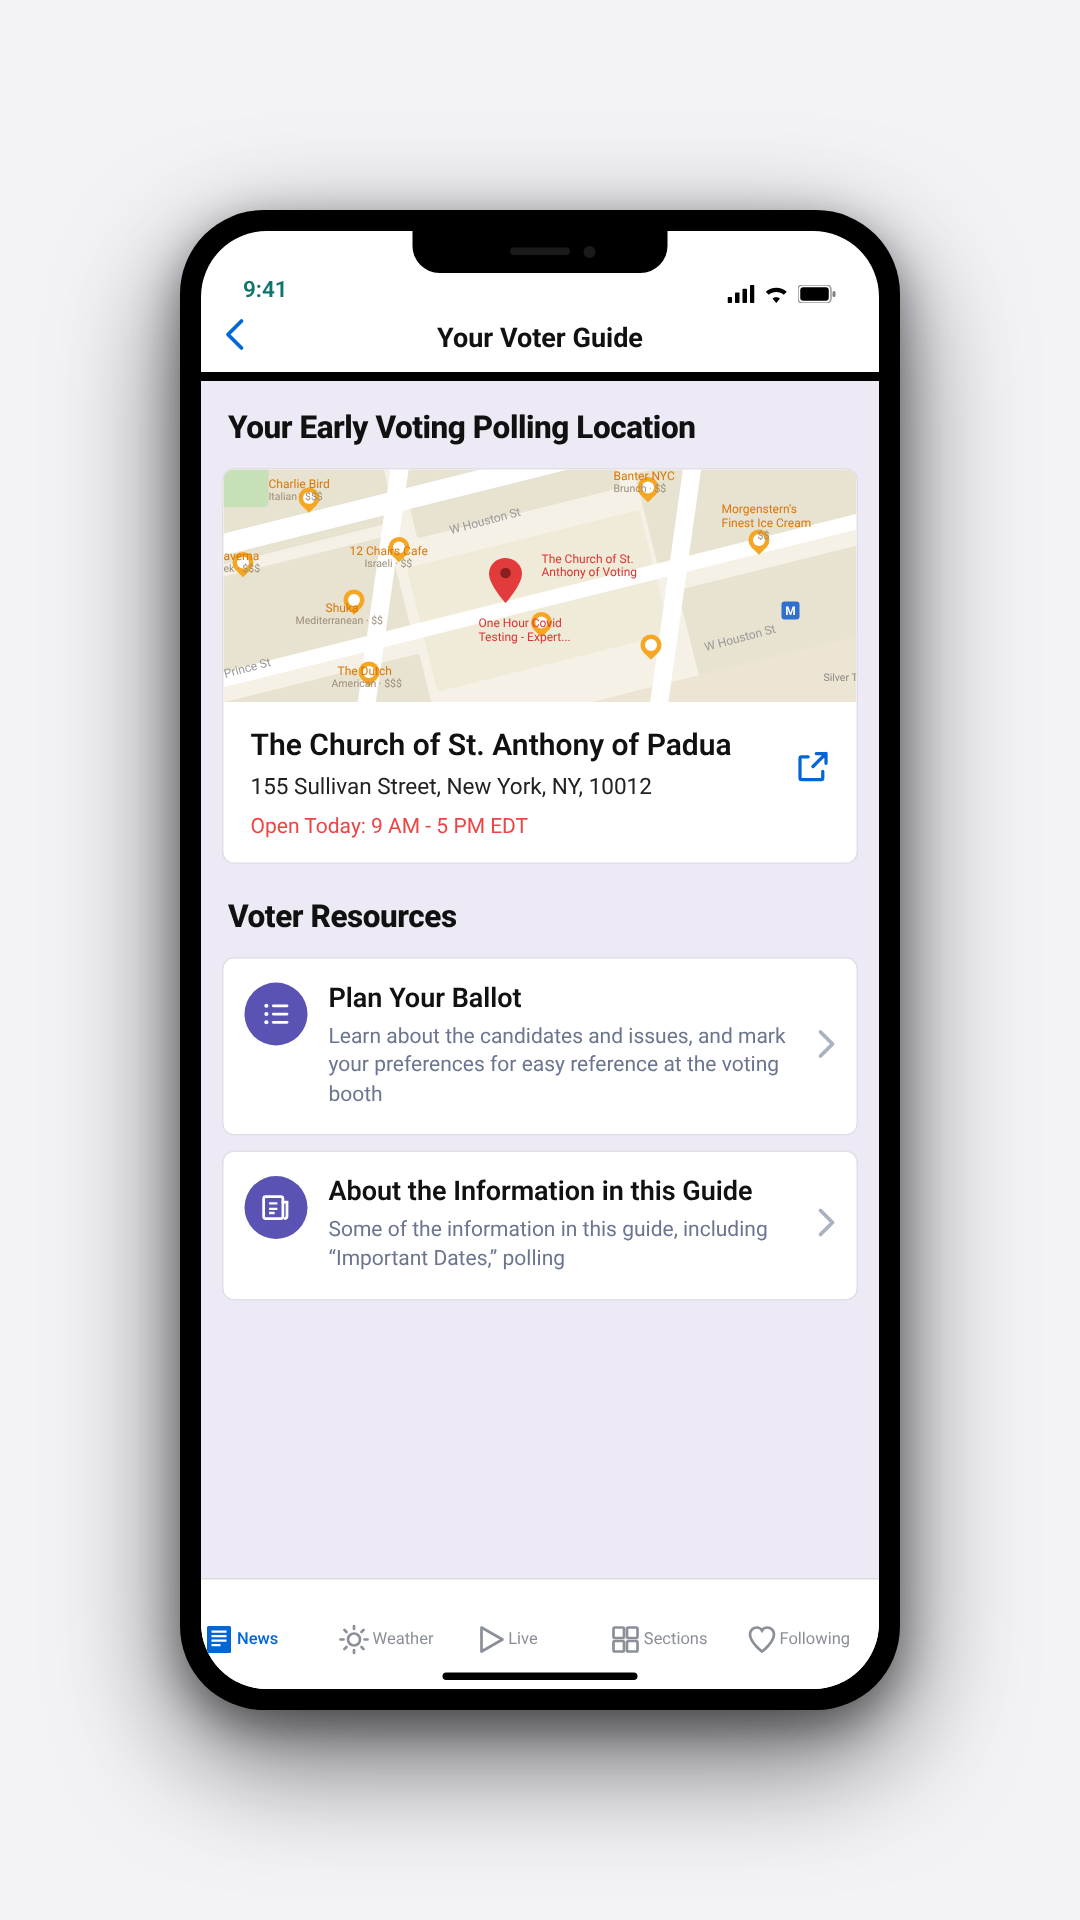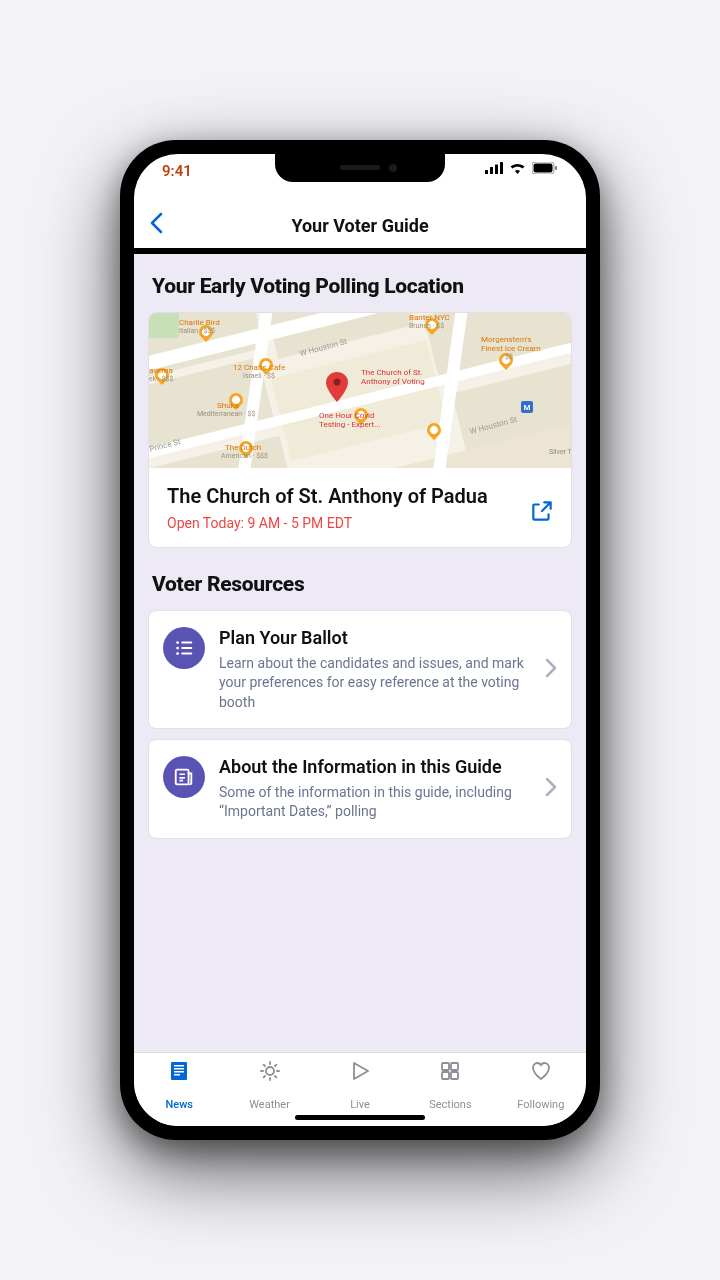--- a/index.html
+++ b/index.html
@@ -3,21 +3,21 @@
 <meta charset="utf-8">
 <style>
 * { margin: 0; padding: 0; box-sizing: border-box; font-family: -apple-system, BlinkMacSystemFont, "Segoe UI", Roboto, Helvetica, Arial, sans-serif; }
 body { background: #f2f2f7; display: flex; justify-content: center; align-items: center; min-height: 1280px; padding: 40px 0; }
 .device { width: 480px; height: 1000px; background: #000; border-radius: 56px; padding: 14px; position: relative; box-shadow: 0 30px 80px rgba(0,0,0,0.6), 0 10px 30px rgba(0,0,0,0.4); }
 .screen { width: 100%; height: 100%; background: #fff; border-radius: 44px; overflow: hidden; display: flex; flex-direction: column; position: relative; }
 .notch { position: absolute; top: 14px; left: 50%; transform: translateX(-50%); width: 170px; height: 28px; background: #000; border-radius: 0 0 18px 18px; z-index: 20; display:flex; align-items:flex-end; justify-content:center; padding-bottom:4px; }
 .notch::after{content:"";width:8px;height:8px;border-radius:50%;background:#1a1a1a;position:absolute;right:48px;top:10px;}
 .notch::before{content:"";width:40px;height:5px;border-radius:3px;background:#1a1a1a;position:absolute;top:11px;}
 
-.status-bar { height: 48px; display: flex; justify-content: space-between; align-items: flex-start; padding: 8px 28px 0; font-size: 15px; font-weight: 600; color: #c2410c; }
+.status-bar { height: 48px; display: flex; justify-content: space-between; align-items: flex-end; padding: 8px 28px 0; font-size: 15px; font-weight: 600; color: #0f766e; }
 .status-right { display: flex; align-items: center; gap: 6px; }
 
 .nav { height: 52px; display: flex; align-items: center; padding: 0 14px; background: #fff; border-bottom: 6px solid #000000; }
 .nav .back { width: 28px; color: #0366d6; }
 .nav .title { flex: 1; text-align: center; font-size: 18px; font-weight: 700; color: #111; padding-right:28px; }
 
 .content { flex: 1; overflow: hidden; background: #edeaf5; padding: 18px 14px 0; }
 .section-title { font-size: 21px; font-weight: 800; color: #111; margin: 2px 4px 14px; letter-spacing: -0.3px; }
 .section-title.resources { margin-top: 24px; }
 
@@ -30,21 +30,21 @@
 .ext-link { position: absolute; right: 16px; top: 30px; color: #0366d6; }
 
 .resource-card { display: flex; align-items: flex-start; padding: 16px 14px; gap: 14px; }
 .res-icon { width: 42px; height: 42px; border-radius: 50%; background: #5b53b3; display: flex; align-items: center; justify-content: center; flex-shrink: 0; color: #fff; }
 .res-body { flex: 1; }
 .res-title { font-size: 18px; font-weight: 600; color: #111; margin-bottom: 4px; line-height:1.25;}
 .res-desc { font-size: 14px; color: #6b7590; line-height: 1.4; }
 .res-chevron { color: #aab1c1; align-self: center; }
 
 .tabbar { height: 74px; background: #fff; border-top: 1px solid #ddd; display: flex; padding-top: 6px; }
-.tab { flex: 1; display: flex; flex-direction: column; align-items: center; gap: 15px; }
+.tab { flex: 1; display: flex; flex-direction: row; align-items: center; gap: 0; }
 .tab span { font-size: 11px; color: #8a8f98; }
 .tab.active span { color: #0366d6; font-weight:500; }
 .tab svg { color: #8a8f98; }
 .tab.active svg { color: #0366d6; }
 
 .home-indicator { position: absolute; bottom: 6px; left: 50%; transform: translateX(-50%); width: 130px; height: 5px; background: #000; border-radius: 3px; }
 
 
 .map .road{position:absolute;background:#fff;transform-origin:left center;}
 .map .block{position:absolute;background:#e8e2d0;border-radius:2px;}
@@ -150,20 +150,21 @@
 Anthony of Voting</span>
           <span class="map-label sub" style="left:400px;top:135px;color:#888;">Silver Towe</span>
           <span class="map-label road-lbl" style="left:150px;top:30px;">W Houston St</span>
           <span class="map-label road-lbl" style="left:320px;top:108px;">W Houston St</span>
           <span class="map-label road-lbl" style="left:0px;top:128px;">Prince St</span>
 
           <div style="position:absolute;right:38px;top:88px;width:12px;height:12px;background:#2f6fd0;border-radius:2px;display:flex;align-items:center;justify-content:center;color:#fff;font-size:8px;font-weight:700;">M</div>
         </div>
         <div class="location-info">
           <div class="loc-name">The Church of St. Anthony of Padua</div>
+          <div class="loc-addr">155 Sullivan Street, New York, NY, 10012</div>
           <div class="loc-hours">Open Today: 9 AM - 5 PM EDT</div>
           <div class="ext-link">
             <svg width="26" height="26" viewBox="0 0 24 24">
                 <path d="M14 4 L20 4 L20 10 M20 4 L12 12 M9 6 L5 6 C4.4 6 4 6.4 4 7 L4 19 C4 19.6 4.4 20 5 20 L17 20 C17.6 20 18 19.6 18 19 L18 15" stroke="currentColor" stroke-width="2" fill="none" stroke-linecap="round" stroke-linejoin="round"></path>
               </svg>
           </div>
         </div>
       </div>
 
       <div class="section-title resources">Voter Resources</div>

